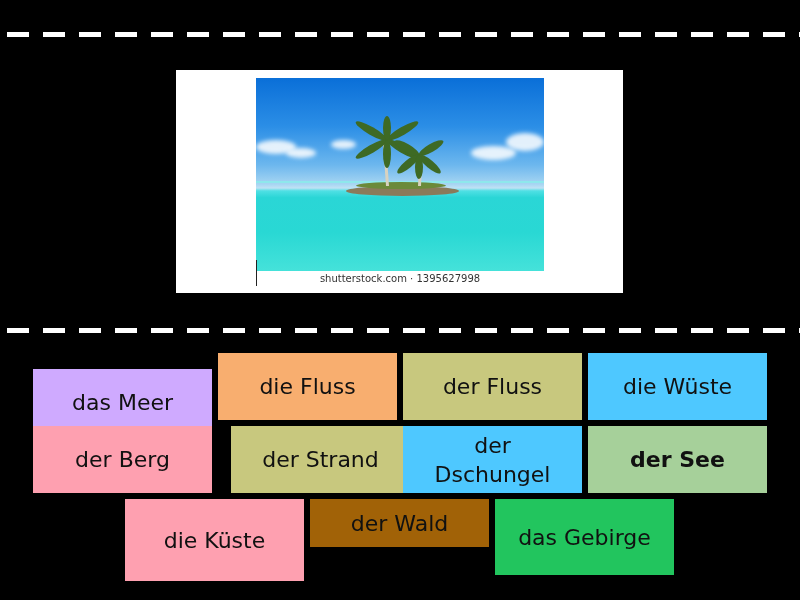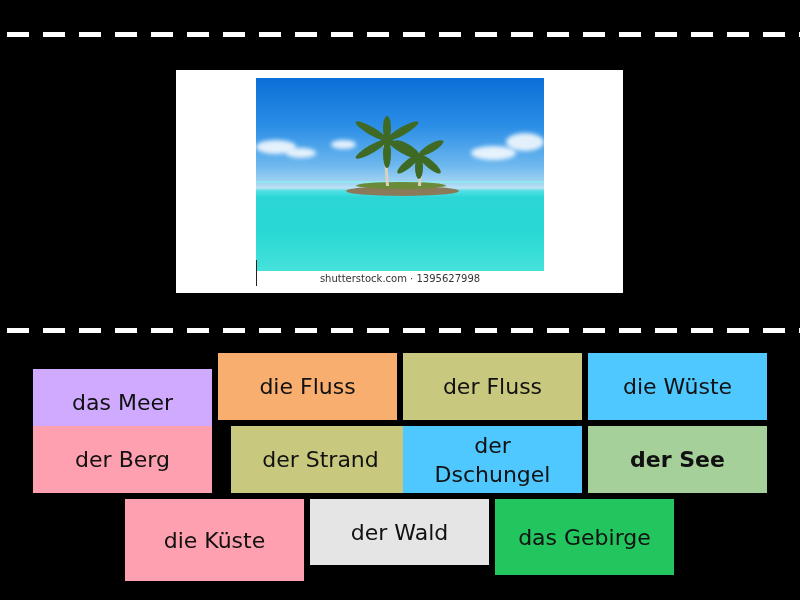--- a/index.html
+++ b/index.html
@@ -77,18 +77,18 @@
 <div class="tile" style="left: 403px; top: 426px; padding: 0px 28px; background: rgb(78, 200, 255);">
     <span>der Dschungel</span>
   </div>
 <div class="tile" style="left: 588px; top: 426px; background: rgb(166, 208, 154); font-weight: bold;">
     <span>der See</span>
   </div>
 
 <div class="tile" style="left: 125px; top: 499px; height: 82px; background: rgb(254, 160, 176);">
     <span>die Küste</span>
   </div>
-<div class="tile" style="left: 310px; top: 499px; height: 66px; background: #e5e5e5;">
+<div class="tile" style="left: 310px; top: 499px; height: 48px; background: #a16207;">
     <span>der Wald</span>
   </div>
 <div class="tile" style="left: 495px; top: 499px; height: 76px; background: #22c55e;">
     <span>das Gebirge</span>
   </div>
 
 </body></html>

